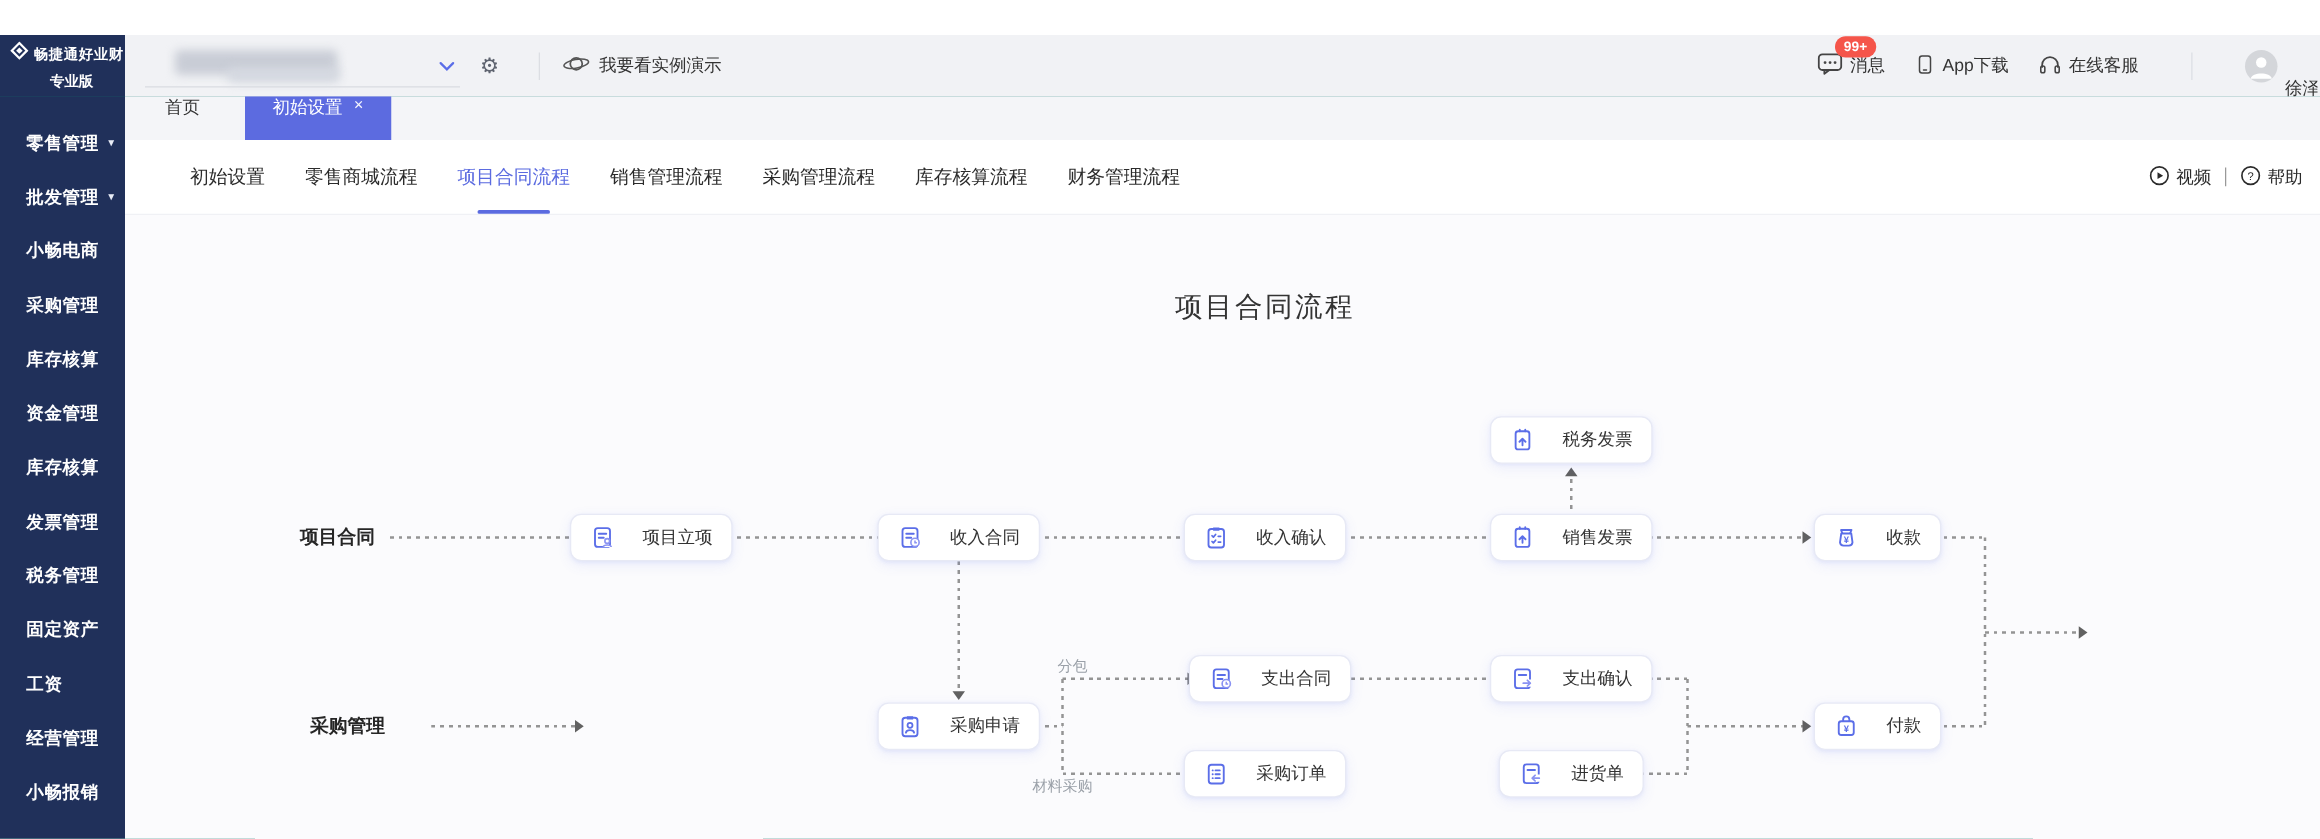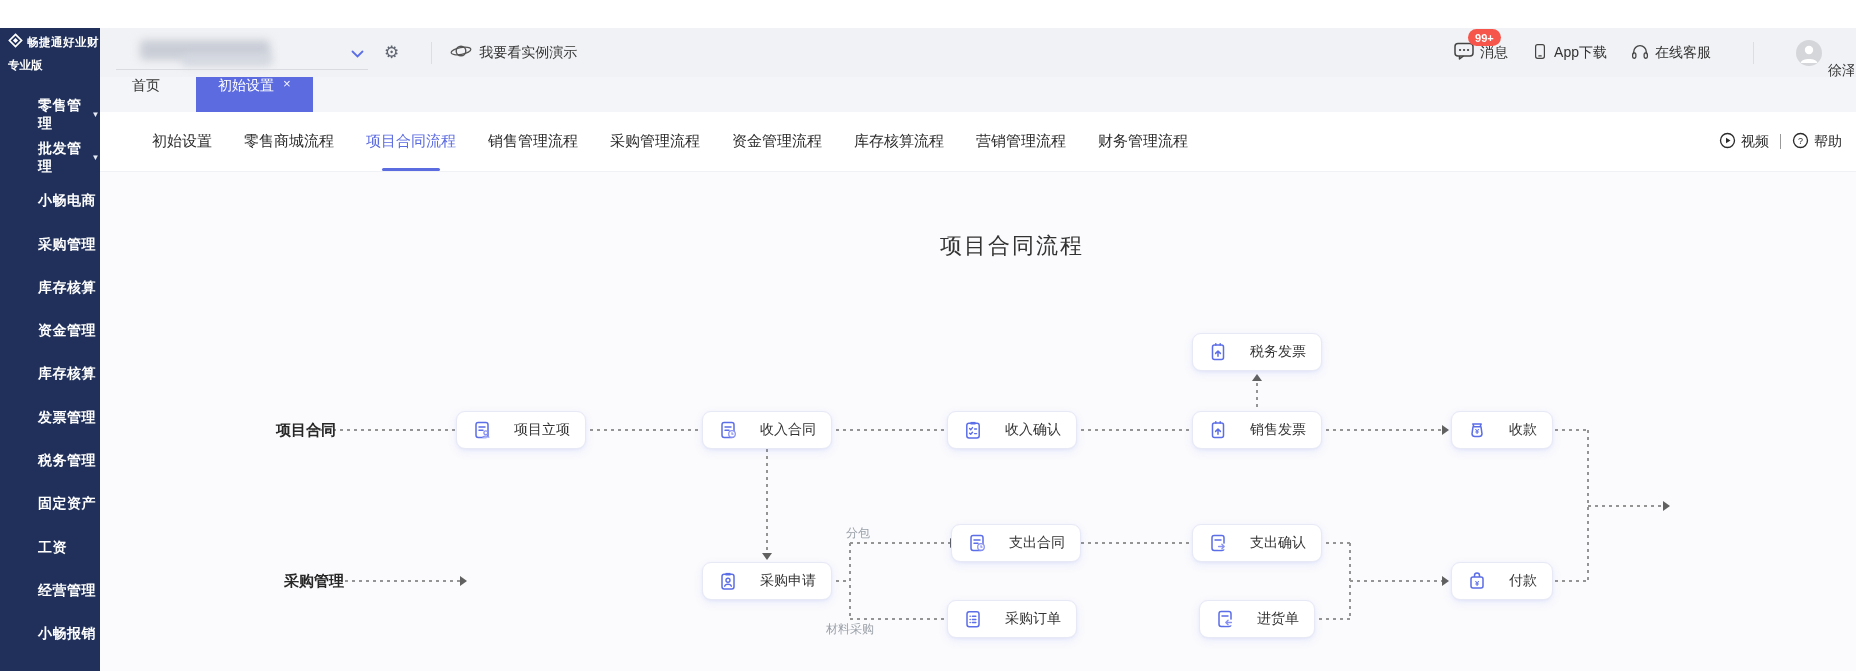--- a/index.html
+++ b/index.html
@@ -8,41 +8,41 @@
   .page { position:relative; width:1856px; height:671px; background:#0f766e; }
 
   
   .top-strip { height:28px; background:#ffffff; }
 
   
   .header { height:49px; display:flex; }
   .logo-block { width:100px; background:#20305a; color:#fff; padding:5px 6px 4px 8px; display:flex; flex-direction:column; justify-content:space-between; }
   .logo-row { display:flex; align-items:center; gap:4px; }
   .logo-title { font-size:11.5px; font-weight:700; white-space:nowrap; letter-spacing:.5px; }
-  .logo-edition { font-size:11.5px; font-weight:700; }
+  .logo-edition { font-size:11.5px; font-weight:700;margin-left:32px; }
   .topbar { flex:1; background:#f1f2f5; display:flex; align-items:center; position:relative; padding-left:16px; }
   .selector { position:relative; width:262px; height:100%; }
   .blur1 { position:absolute; left:24px; top:12px; width:130px; height:20px; background:#c9cdd6; border-radius:4px; filter:blur(4px); }
   .blur2 { position:absolute; left:66px; top:26px; width:90px; height:12px; background:#d4d8e0; border-radius:4px; filter:blur(4px); }
   .selector-underline { position:absolute; left:0; top:41px; width:252px; border-bottom:1px solid #d9dbe1; }
   .chevron { position:absolute; right:14px; top:17px; }
   .gear { font-size:17px; color:#5f6470; margin:0 14px 0 6px; cursor:pointer; }
   .tb-divider { width:1px; height:22px; background:#dcdee3; margin:0 18px; }
   .demo { display:flex; align-items:center; gap:7px; font-size:14px; color:#333; cursor:pointer; }
   .tb-spacer { flex:1; }
   .tb-right { display:flex; align-items:center; gap:24px; padding-right:2px; }
   .tb-item { position:relative; display:flex; align-items:center; gap:6px; font-size:14px; color:#333; cursor:pointer; white-space:nowrap; }
   .badge { position:absolute; top:-13px; left:14px; background:#f5554a; color:#fff; font-size:11px; font-weight:700; padding:1.5px 7px; border-radius:9px; line-height:1.3; }
   .avatar { width:26px; height:26px; border-radius:50%; background:#d4d6da; overflow:hidden; flex:none; }
   .user-name { font-size:14px; color:#333; width:26px; overflow:hidden; white-space:nowrap;margin-top:36px; }
 
   
   .body-row { display:flex; height:594px; }
   .sidebar { width:100px; background:#20305a; padding-top:16px; flex:none; }
-  .side-item { height:43.3px; display:flex; align-items:center; padding-left:38px; font-size:14px; color:#fefefe; font-weight:600; cursor:pointer; letter-spacing:.5px; }
+  .side-item { height:43.3px; display:flex; align-items:center; padding-left:21px; font-size:14px; color:#fefefe; font-weight:600; cursor:pointer; letter-spacing:.5px; }
   .side-caret { font-size:8px; margin-left:6px; color:#e8ecf6; }
   .main { flex:1; display:flex; flex-direction:column; min-width:0; }
 
   
   .win-tabstrip { height:35px; background:#f4f5f8; display:flex; align-items:stretch; padding-left:10px; }
   .win-tab { display:flex; align-items:flex-start; padding:0 22px; font-size:14px; color:#333; cursor:pointer;font-family:Liberation Mono, monospace; }
   .win-tab.active { background:#5c6be0; color:#fff; margin-left:14px; }
   .tab-close { margin-left:9px; font-size:13px; opacity:.95; cursor:pointer; }
 
   
@@ -51,21 +51,21 @@
   .flow-tab.active { color:#5b6be0; }
   .flow-tab.active::after { content:""; position:absolute; left:50%; transform:translateX(-50%); bottom:0; width:58px; height:3px; border-radius:2px; background:#5b6be0; }
   .tabbar-right { margin-left:auto; display:flex; align-items:center; gap:7px; font-size:14px; color:#2b2b2b; white-space:nowrap; }
   .tabbar-right .mini-div { width:1px; height:15px; background:#999; margin:0 4px; }
   .tr-item { display:flex; align-items:center; gap:5px; cursor:pointer; }
 
   
   .canvas { position:relative; flex:1; background:#fbfbfd; overflow:hidden; }
   .diagram-title { position:absolute; left:912px; top:74px; transform:translate(-50%,-50%); font-size:22px; color:#333; font-weight:500; letter-spacing:2px; }
   .node { position:absolute; transform:translate(-50%,-50%); display:flex; align-items:center; gap:22px; background:#fff; border:1px solid #e7e9f5; border-radius:9px; padding:8px 15px; font-size:14px; font-weight:500; color:#333; white-space:nowrap; box-shadow:0 3px 10px rgba(93,110,232,.10),0 1px 3px rgba(93,110,232,.08); cursor:pointer; }
-  .row-label { position:absolute; transform:translateY(-50%); font-size:15px; font-weight:700; color:#262626; white-space:nowrap;margin-left:36px; }
+  .row-label { position:absolute; transform:translateY(-50%); font-size:15px; font-weight:700; color:#262626; white-space:nowrap; }
   .edge-label { position:absolute; transform:translateY(-50%); font-size:12px; color:#9aa0a8; white-space:nowrap; }
   .hline { position:absolute; height:2px; background:repeating-linear-gradient(90deg,#949494 0 3px,transparent 3px 7px); }
   .vline { position:absolute; width:2px; background:repeating-linear-gradient(180deg,#949494 0 3px,transparent 3px 7px); }
   .arw { position:absolute; width:0; height:0; border:5px solid transparent; }
 </style>
 </head>
 <body>
 
 <div class="page">
   <div class="top-strip"></div>
@@ -208,23 +208,21 @@
           </div>
         </div>
 
       <div class="flow-tabbar">
 
         <div class="flow-tab">初始设置</div>
           <div class="flow-tab">零售商城流程</div>
           <div class="flow-tab active">项目合同流程</div>
           <div class="flow-tab">销售管理流程</div>
           <div class="flow-tab">采购管理流程</div>
-          <div class="flow-tab">资金管理流程</div>
           <div class="flow-tab">库存核算流程</div>
-          <div class="flow-tab">营销管理流程</div>
           <div class="flow-tab">财务管理流程</div>
           <div class="tabbar-right">
           <div class="tr-item">
             <span>
               <svg width="17" height="17" viewBox="0 0 18 18">
                   <circle cx="9" cy="9" r="7.4" fill="none" stroke="#2b2b2b" stroke-width="1.4"></circle>
                   <path d="M7.4 6.1v5.8L12.2 9z" fill="#2b2b2b"></path>
                 </svg>
             </span>
             <span>视频</span>

